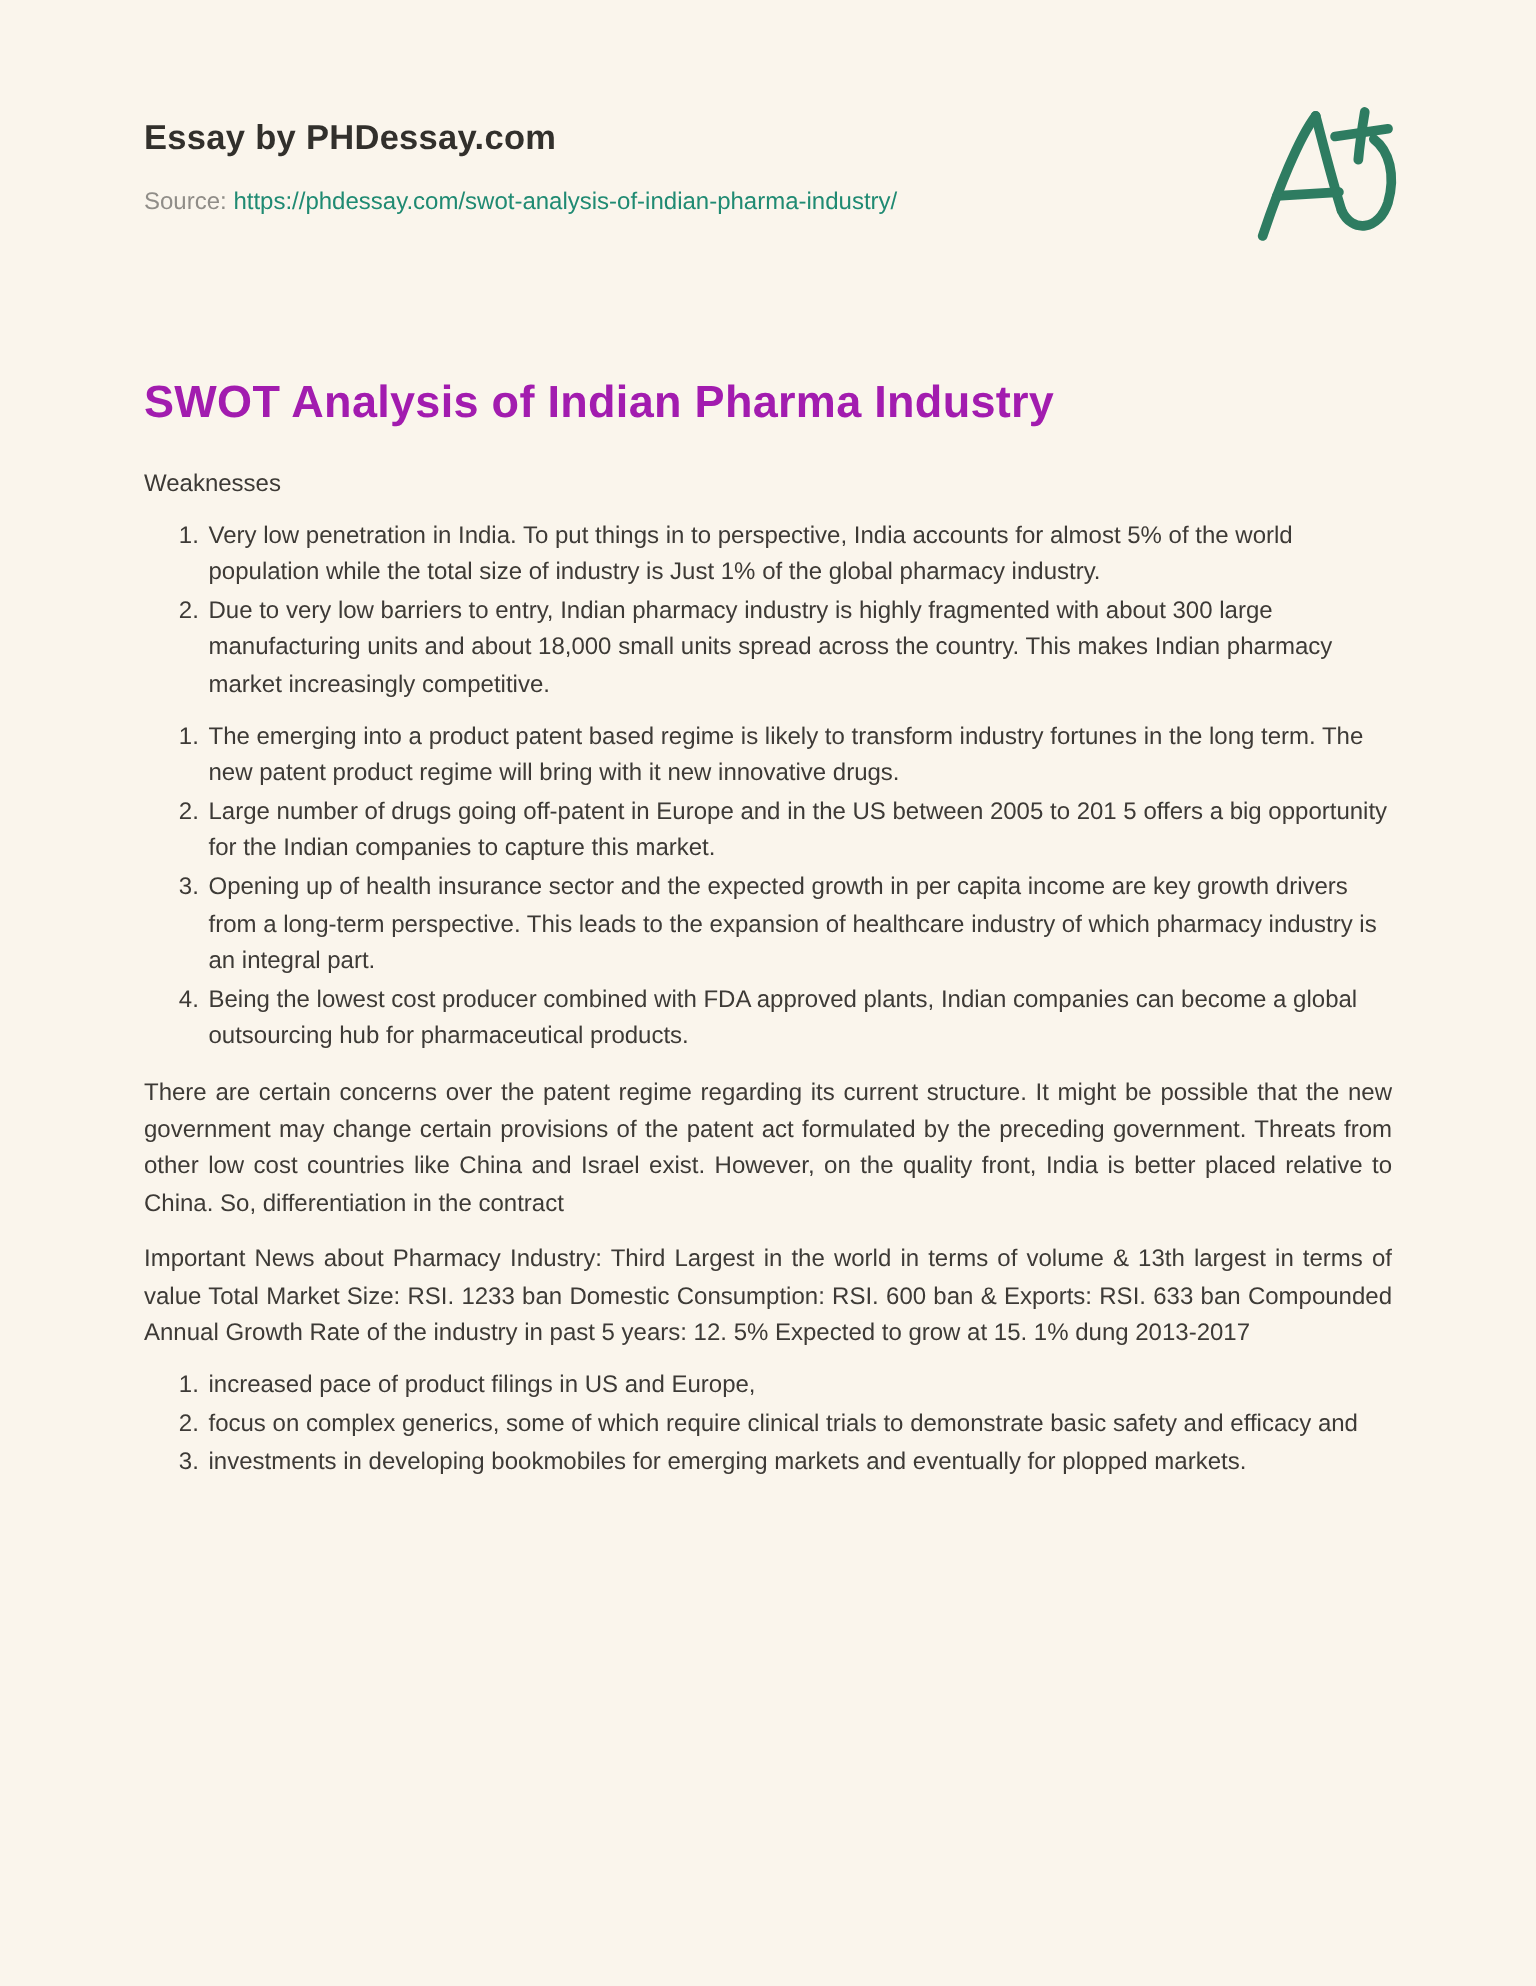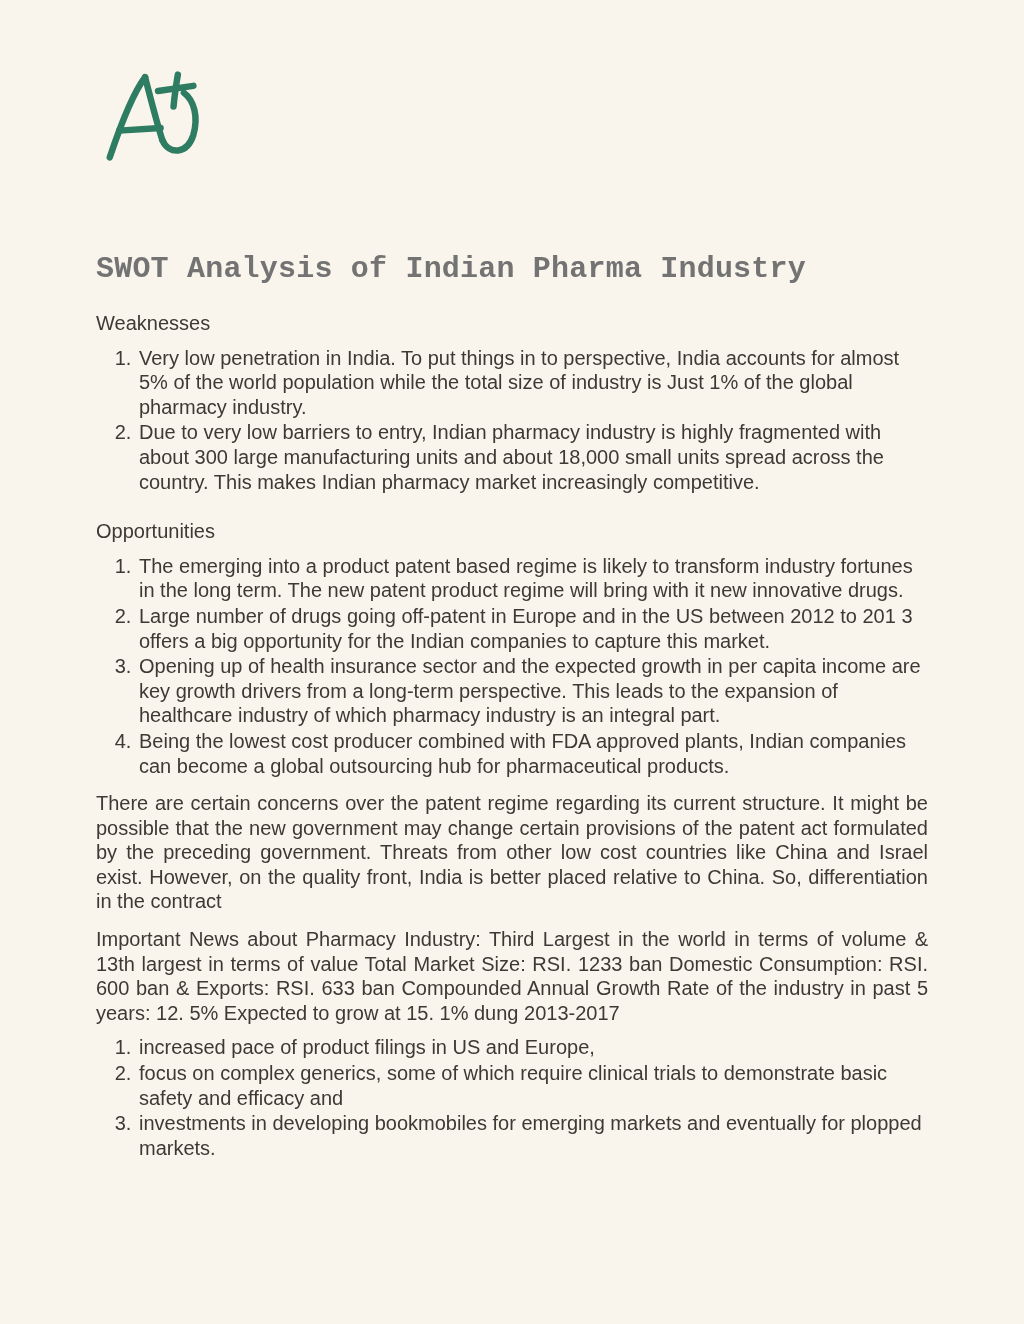--- a/index.html
+++ b/index.html
@@ -55,27 +55,26 @@
     margin-right: -12px;
     margin-top: -8px;
     flex: 0 0 auto;
   }
 
   
   .doc-title {
     margin-top: 82px;
     font-size: 30px;
     font-weight: 700;
-    color: #737373;
+    color: #a21caf;
     letter-spacing: 0.2px;
-    font-family: Liberation Mono, monospace;
   }
 
   .content {
-    font-size: 20px;
+    font-size: 16px;
     line-height: 24.6px;
     color: #3D3A36;
   }
 
   .section-heading {
     margin-top: 25px;
     font-weight: 400;
   }
 
   .para {
@@ -92,20 +91,27 @@
     margin-bottom: 1px;
     padding-left: 2px;
   }
 </style>
 </head>
 <body>
 
 <div class="page">
 
   <div class="header">
+    <div class="header-left">
+      <div class="site-title">Essay by PHDessay.com</div>
+      <div class="source-line">
+        <span>Source:</span>
+        <a href="#">https://phdessay.com/swot-analysis-of-indian-pharma-industry/</a>
+      </div>
+    </div>
 
     <div class="logo">
       <svg viewBox="0 0 130 115" width="112" height="102" fill="none" stroke="#2E7C61" stroke-width="7.5" stroke-linecap="round" stroke-linejoin="round">
 
         <path d="M16,102 C28,66 44,26 57,9"></path>
 
         <path d="M57,9 C63,32 70,60 77,82"></path>
 
         <path d="M27,71 L75,68"></path>
 
@@ -119,24 +125,23 @@
   </div>
 
   <h1 class="doc-title">SWOT Analysis of Indian Pharma Industry</h1>
 
   <div class="content">
       <p class="section-heading">Weaknesses</p>
       <ol>
         <li>Very low penetration in India. To put things in to perspective, India accounts for almost 5% of the world population while the total size of industry is Just 1% of the global pharmacy industry.</li>
         <li>Due to very low barriers to entry, Indian pharmacy industry is highly fragmented with about 300 large manufacturing units and about 18,000 small units spread across the country. This makes Indian pharmacy market increasingly competitive.</li>
       </ol>
-      <p class="section-heading">Opportunities</p>
       <ol>
         <li>The emerging into a product patent based regime is likely to transform industry fortunes in the long term. The new patent product regime will bring with it new innovative drugs.</li>
-        <li>Large number of drugs going off-patent in Europe and in the US between 2012 to 201 3 offers a big opportunity for the Indian companies to capture this market.</li>
+        <li>Large number of drugs going off-patent in Europe and in the US between 2005 to 201 5 offers a big opportunity for the Indian companies to capture this market.</li>
         <li>Opening up of health insurance sector and the expected growth in per capita income are key growth drivers from a long-term perspective. This leads to the expansion of healthcare industry of which pharmacy industry is an integral part.</li>
         <li>Being the lowest cost producer combined with FDA approved plants, Indian companies can become a global outsourcing hub for pharmaceutical products.</li>
       </ol>
       <p class="para">There are certain concerns over the patent regime regarding its current structure. It might be possible that the new government may change certain provisions of the patent act formulated by the preceding government. Threats from other low cost countries like China and Israel exist. However, on the quality front, India is better placed relative to China. So, differentiation in the contract</p>
       <p class="para">Important News about Pharmacy Industry: Third Largest in the world in terms of volume &amp; 13th largest in terms of value Total Market Size: RSI. 1233 ban Domestic Consumption: RSI. 600 ban &amp; Exports: RSI. 633 ban Compounded Annual Growth Rate of the industry in past 5 years: 12. 5% Expected to grow at 15. 1% dung 2013-2017</p>
       <ol>
         <li>increased pace of product filings in US and Europe,</li>
         <li>focus on complex generics, some of which require clinical trials to demonstrate basic safety and efficacy and</li>
         <li>investments in developing bookmobiles for emerging markets and eventually for plopped markets.</li>
       </ol>

